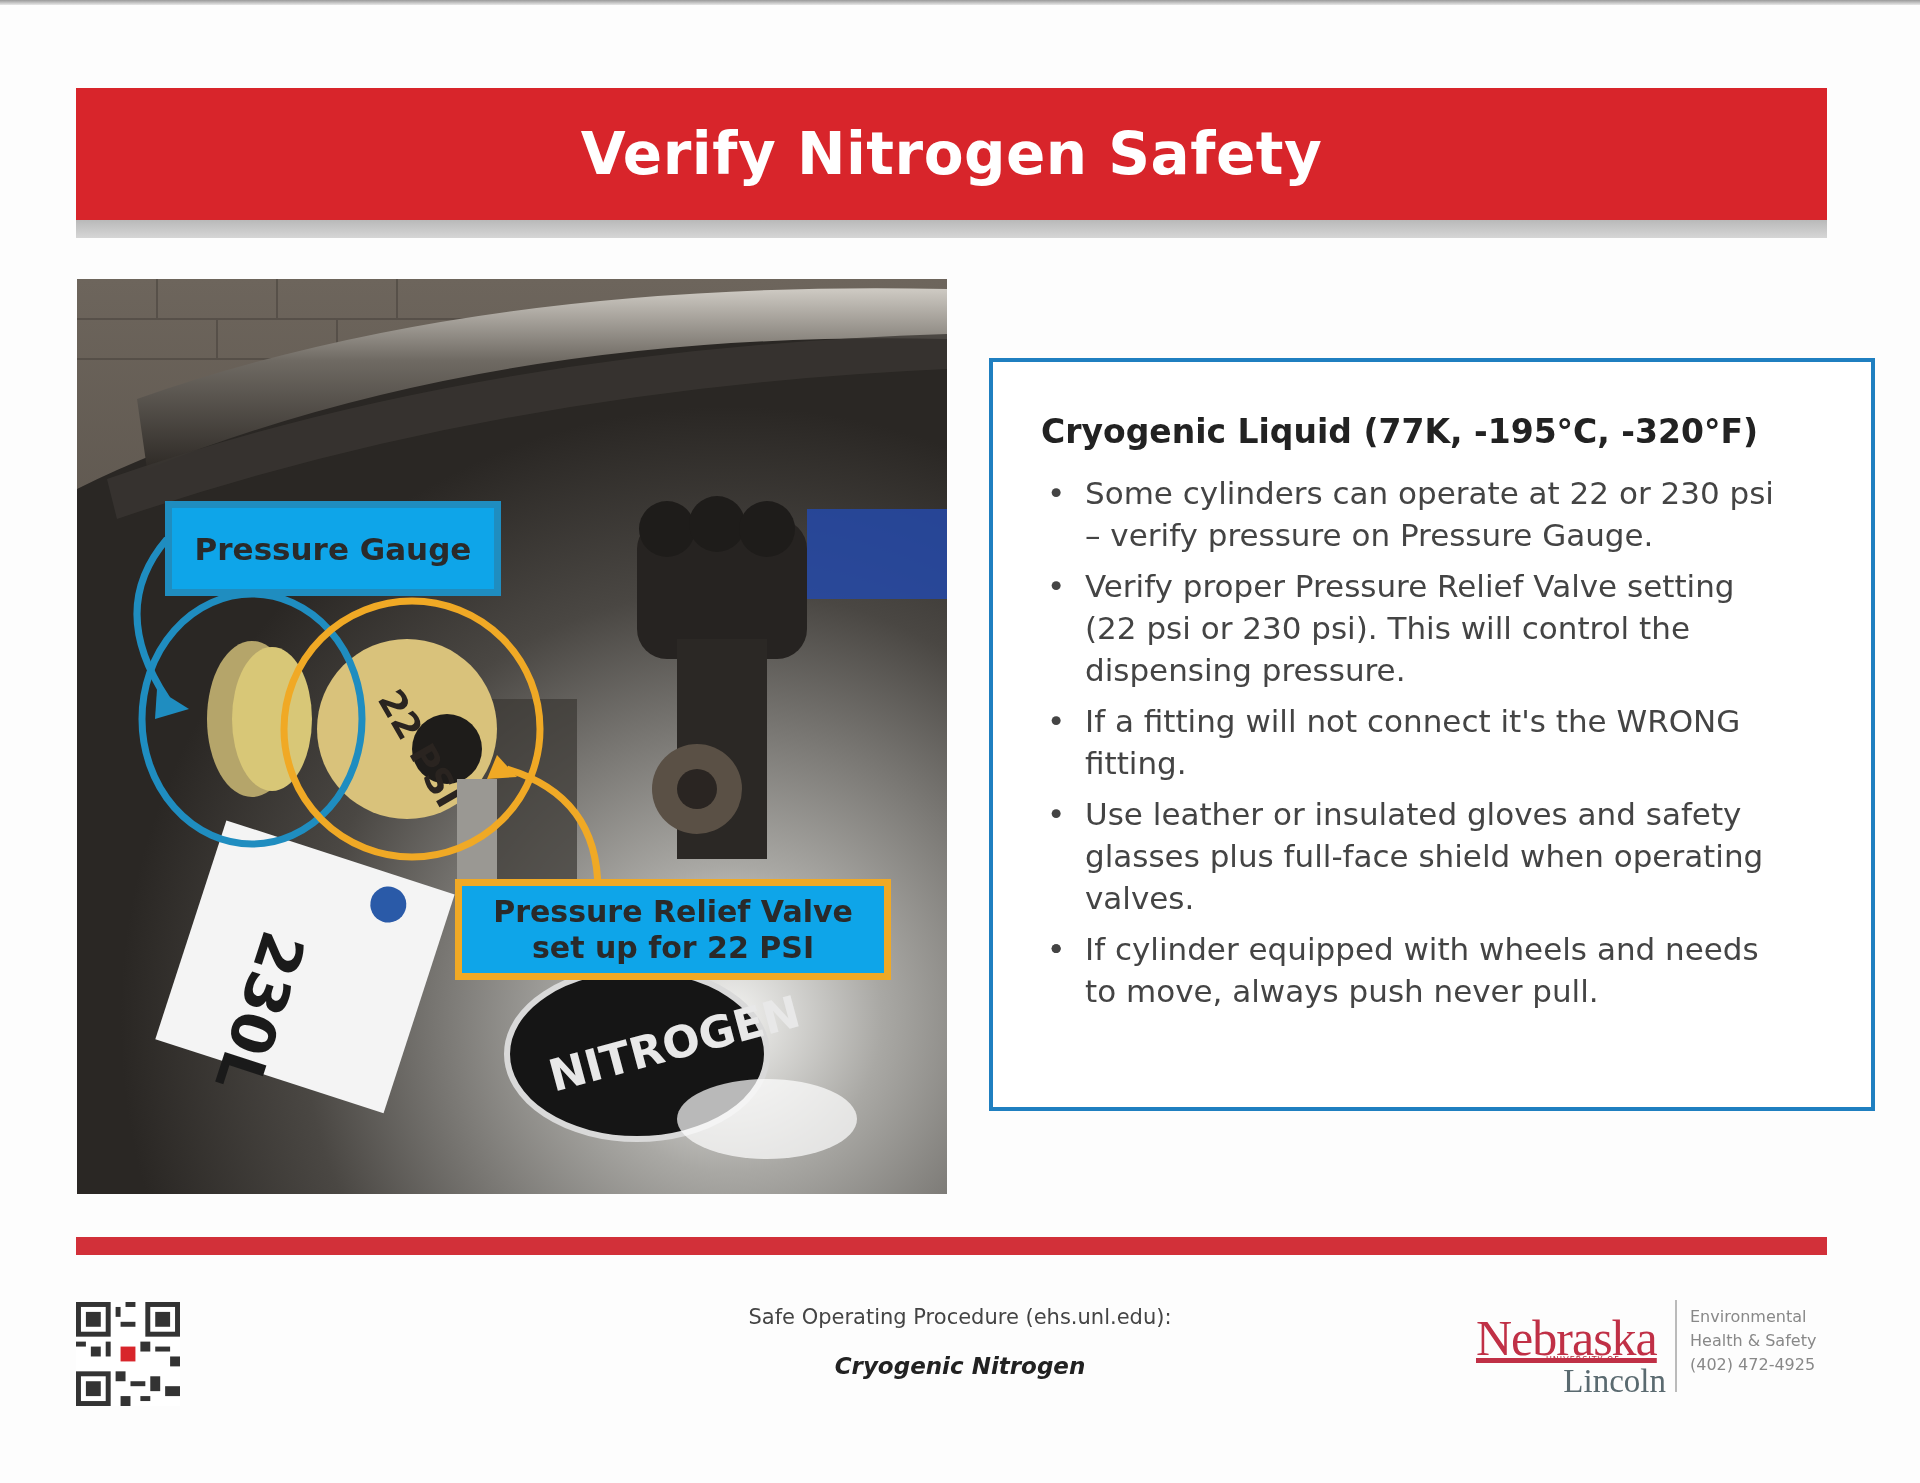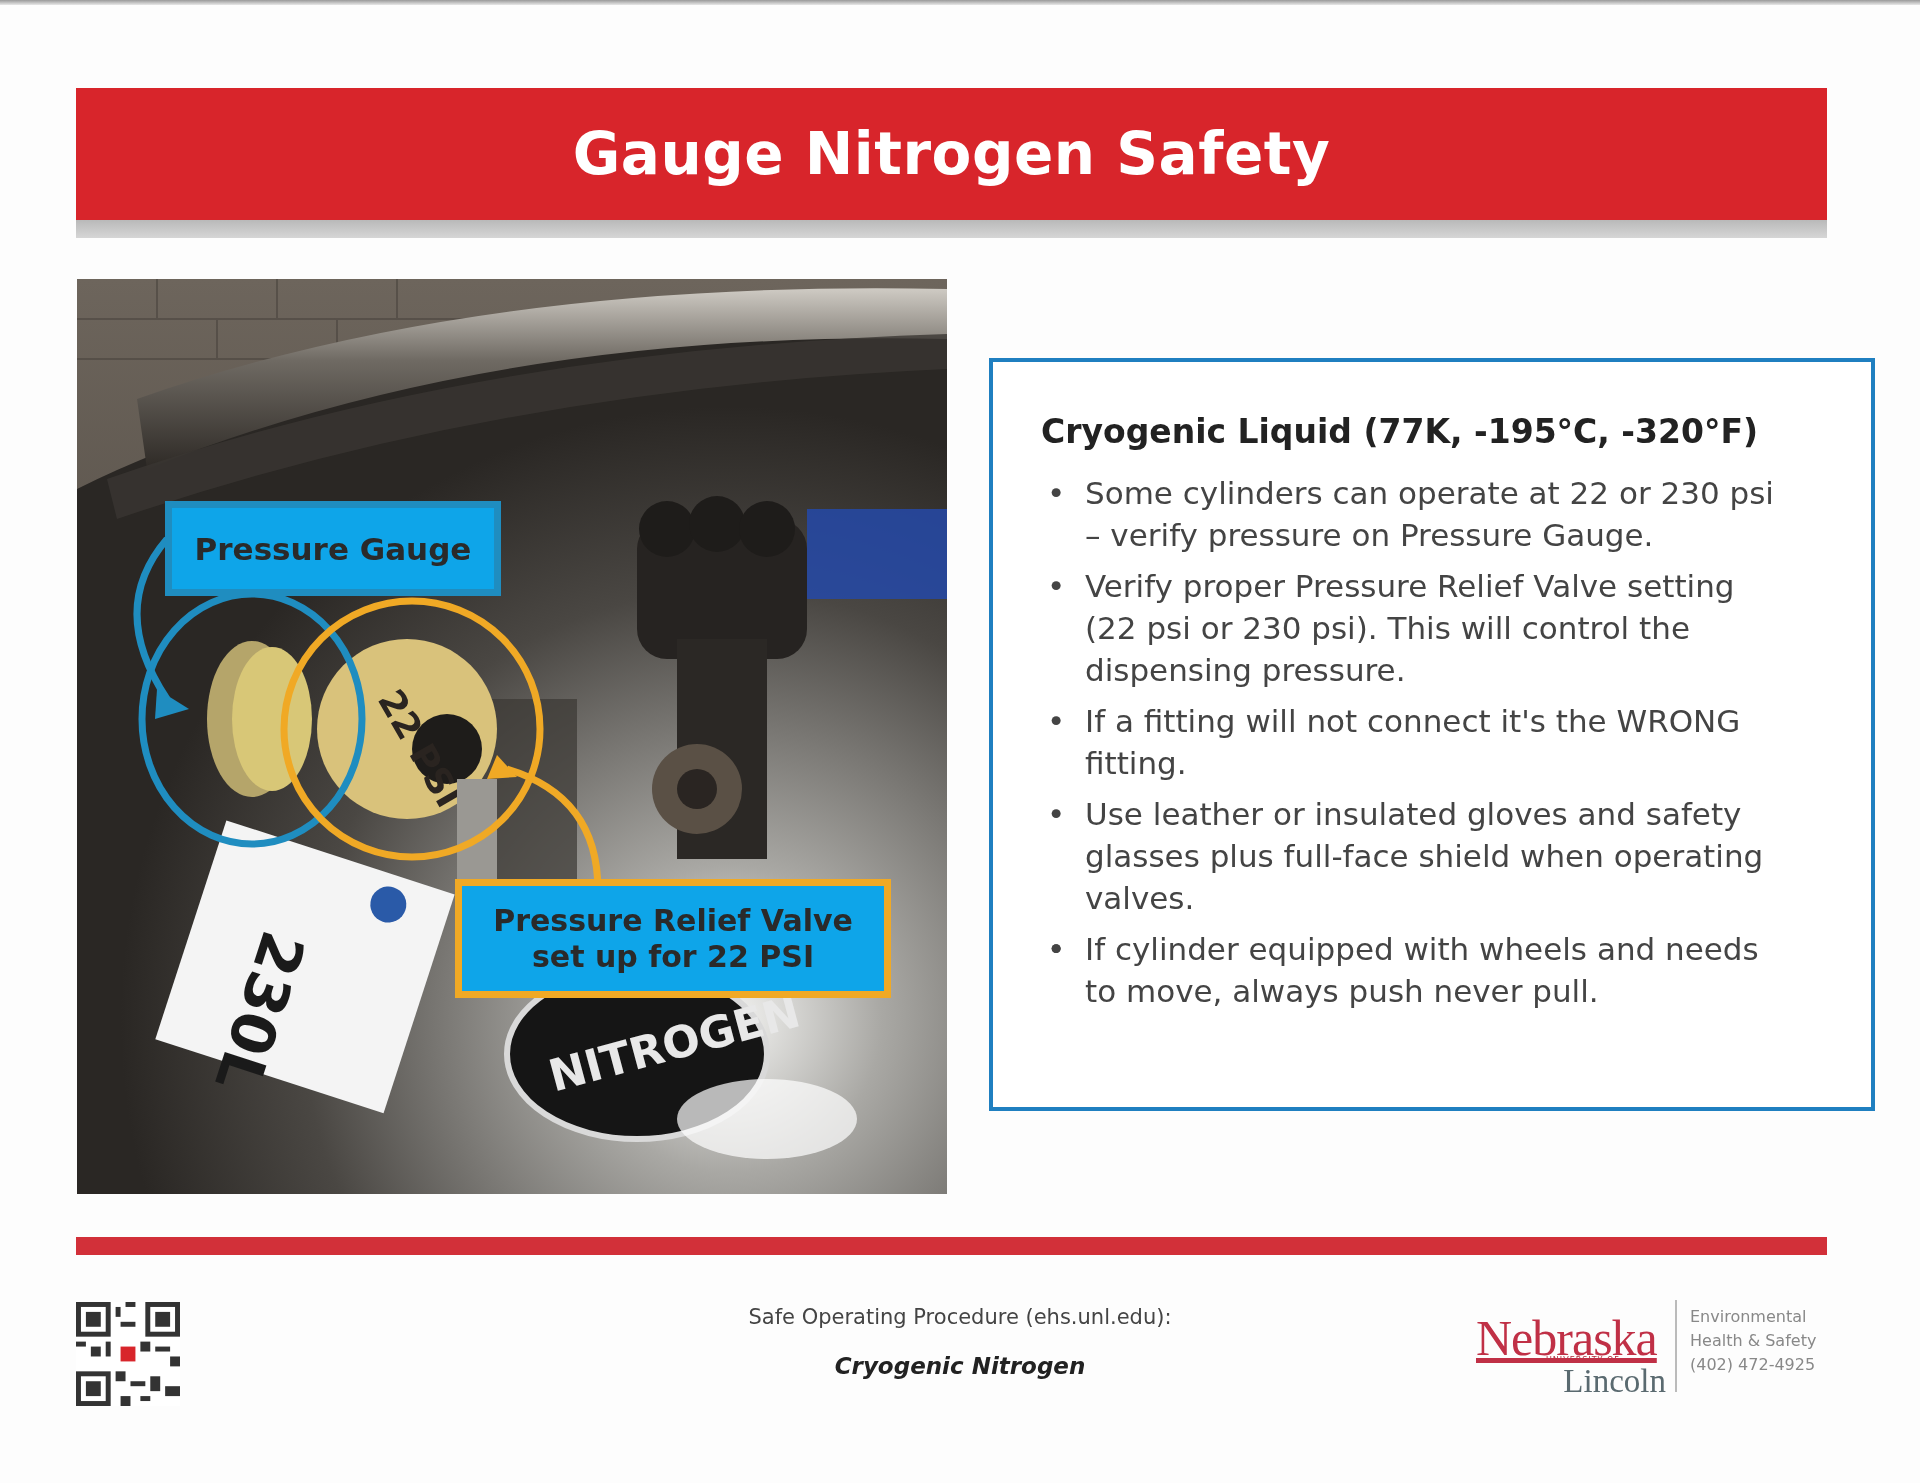--- a/index.html
+++ b/index.html
@@ -26,21 +26,21 @@
   .logo-divider{position:absolute;left:1675px;top:1300px;width:2px;height:92px;background:#bbb;}
   .ehs{position:absolute;left:1690px;top:1305px;font-size:16px;line-height:24px;color:#888;}
   .callout{position:absolute;background:#0ea5e9;font-weight:bold;color:#2a2a2a;display:flex;align-items:center;justify-content:center;text-align:center;box-sizing:border-box;}
 </style>
 </head>
 <body>
 
 <div class="topline"></div>
 
 <div class="title-bar">
-  <span class="title-text">Gauge Nitrogen Safety</span>
+  <span class="title-text">Verify Nitrogen Safety</span>
 </div>
 <div class="title-shadow"></div>
 
 <div class="photo">
   <svg width="870" height="915" viewBox="0 0 870 915" xmlns="http://www.w3.org/2000/svg">
     <defs>
       <linearGradient id="wall" x1="0" y1="0" x2="0" y2="1">
         <stop offset="0" stop-color="#6d655c"></stop>
           <stop offset="1" stop-color="#3b3630"></stop>
       </linearGradient>
@@ -108,21 +108,21 @@
     <polygon points="80,410 112,430 78,440" fill="#1f8dc0"></polygon>
 
     <circle cx="335" cy="450" r="128" fill="none" stroke="#f0a925" stroke-width="7"></circle>
     <path d="M520 630 Q530 520 430 490" fill="none" stroke="#f0a925" stroke-width="7"></path>
     <polygon points="420,476 440,498 410,500" fill="#f0a925"></polygon>
   </svg>
 
   <div class="callout" style="left:88px;top:222px;width:336px;height:95px;border:7px solid #1f8dc0;font-size:31px;">
     <span>Pressure Gauge</span>
   </div>
-  <div class="callout" style="left:378px;top:600px;width:436px;height:119px;border:7px solid #f0a925;font-size:30px;flex-direction:column;line-height:36px;">
+  <div class="callout" style="left:378px;top:600px;width:436px;height:101px;border:7px solid #f0a925;font-size:30px;flex-direction:column;line-height:36px;">
     <span>Pressure Relief Valve</span>
     <span>set up for 22 PSI</span>
   </div>
 </div>
 
 <div class="info-box">
   <div class="info-title">Cryogenic Liquid (77K, -195°C, -320°F)</div>
   <ul class="info-list">
     <li><span class="bullet">•</span><span>Some cylinders can operate at 22 or 230 psi – verify pressure on Pressure Gauge.</span></li>
     <li><span class="bullet">•</span><span>Verify proper Pressure Relief Valve setting (22 psi or 230 psi).  This will control the dispensing pressure.</span></li>

